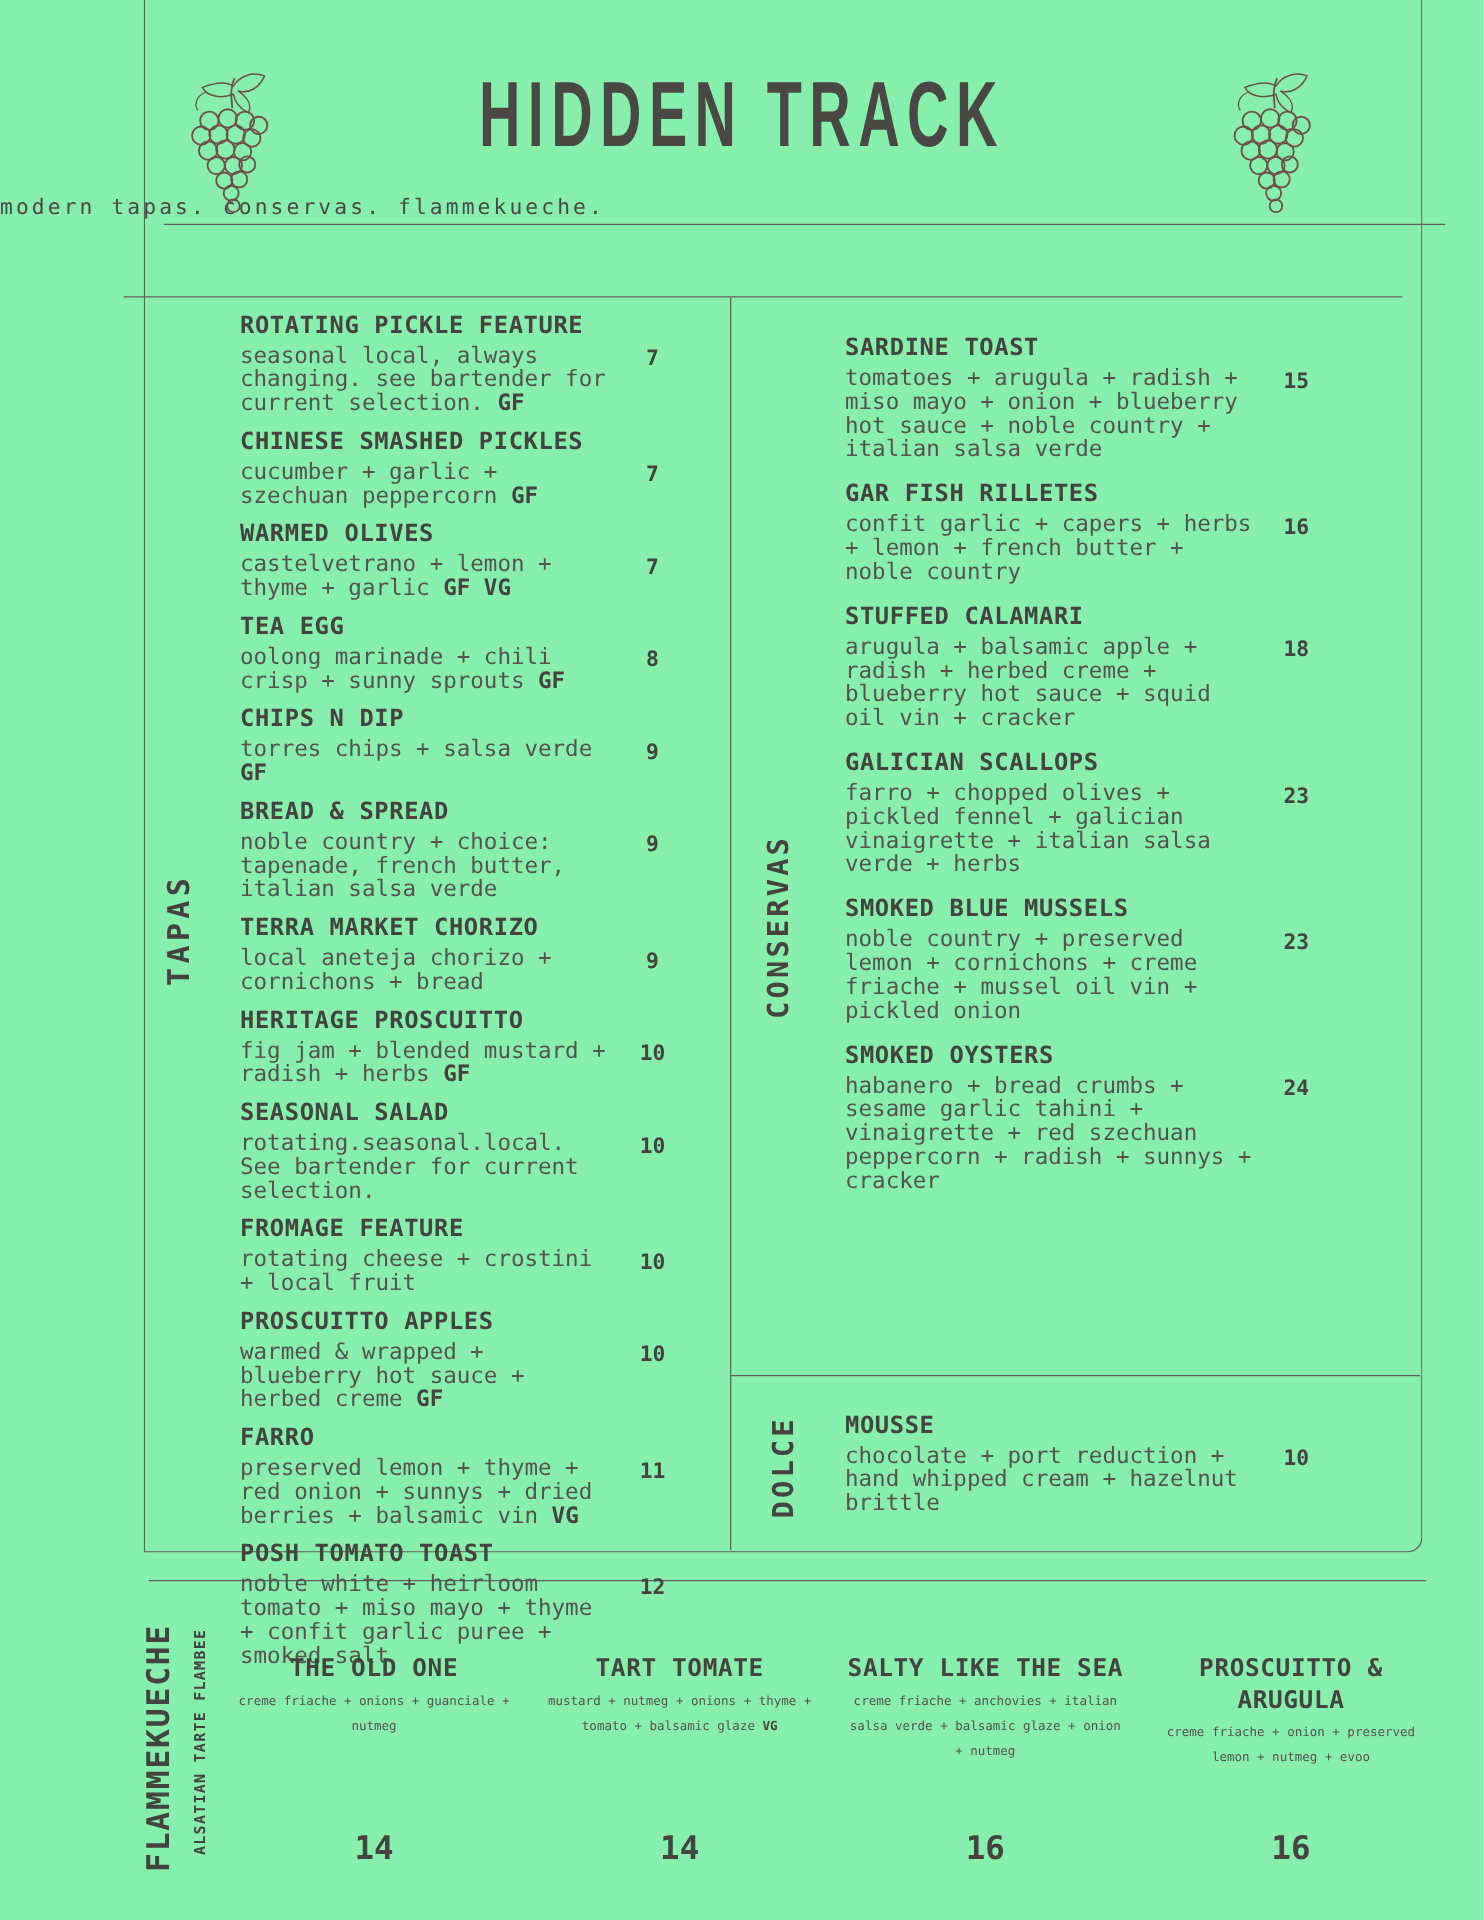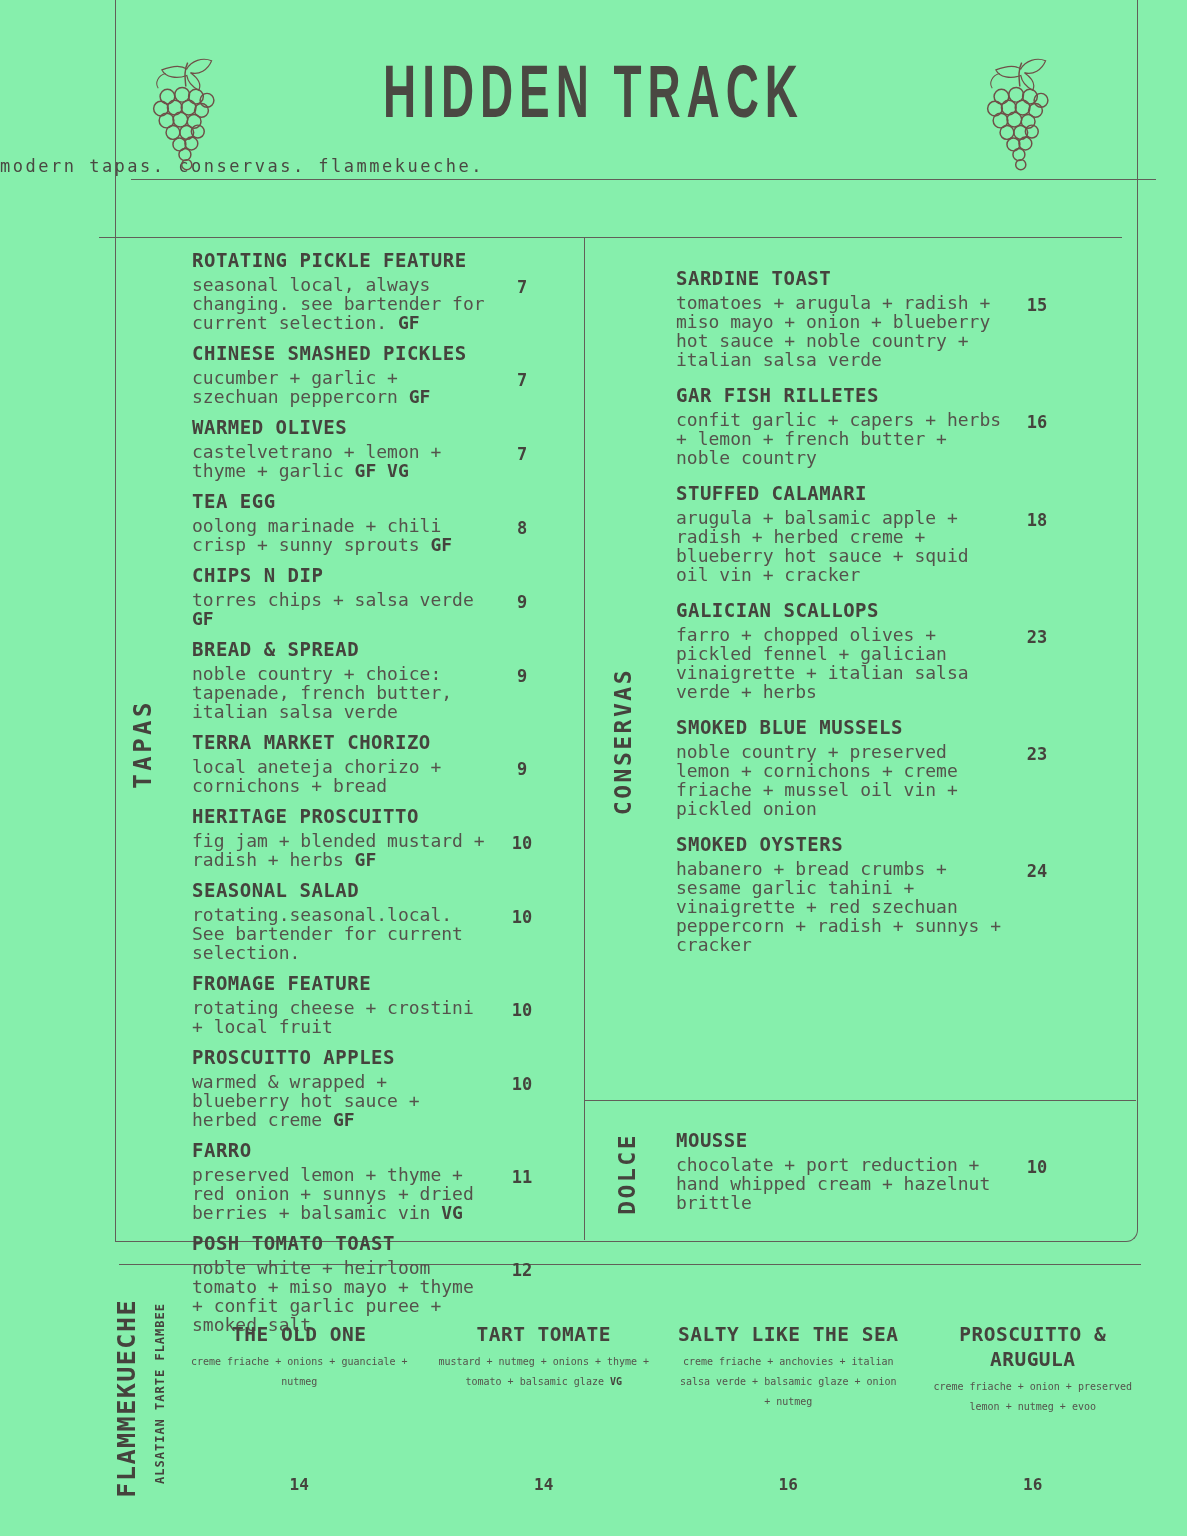--- a/index.html
+++ b/index.html
@@ -61,21 +61,21 @@
 
   .flamme-grid {
     position:absolute; left:185px; top:1322px; width:962px;
     display:grid; grid-template-columns:repeat(4,1fr); column-gap:16px;
   }
   .flamme-item { position:relative; height:172px; text-align:center; }
   .flamme-item .item-name { font-size:19.5px; margin-bottom:5px; white-space:normal; }
   .flamme-item .item-desc { font-size:10px; line-height:20px; }
   .flamme-item .item-price {
     position:absolute; bottom:0; left:0; right:0;
-    font-size:16px; padding-top:0; text-align:center;
+    font-size:26px; padding-top:0; text-align:center;
   }
 </style>
 </head>
 <body>
 
 <div class="page">
 
   <div class="main-frame"></div>
   <div class="hline" style="left:131px; top:179px; width:1025px;"></div>
   <div class="hline" style="left:99px;  top:237px; width:1023px;"></div>

